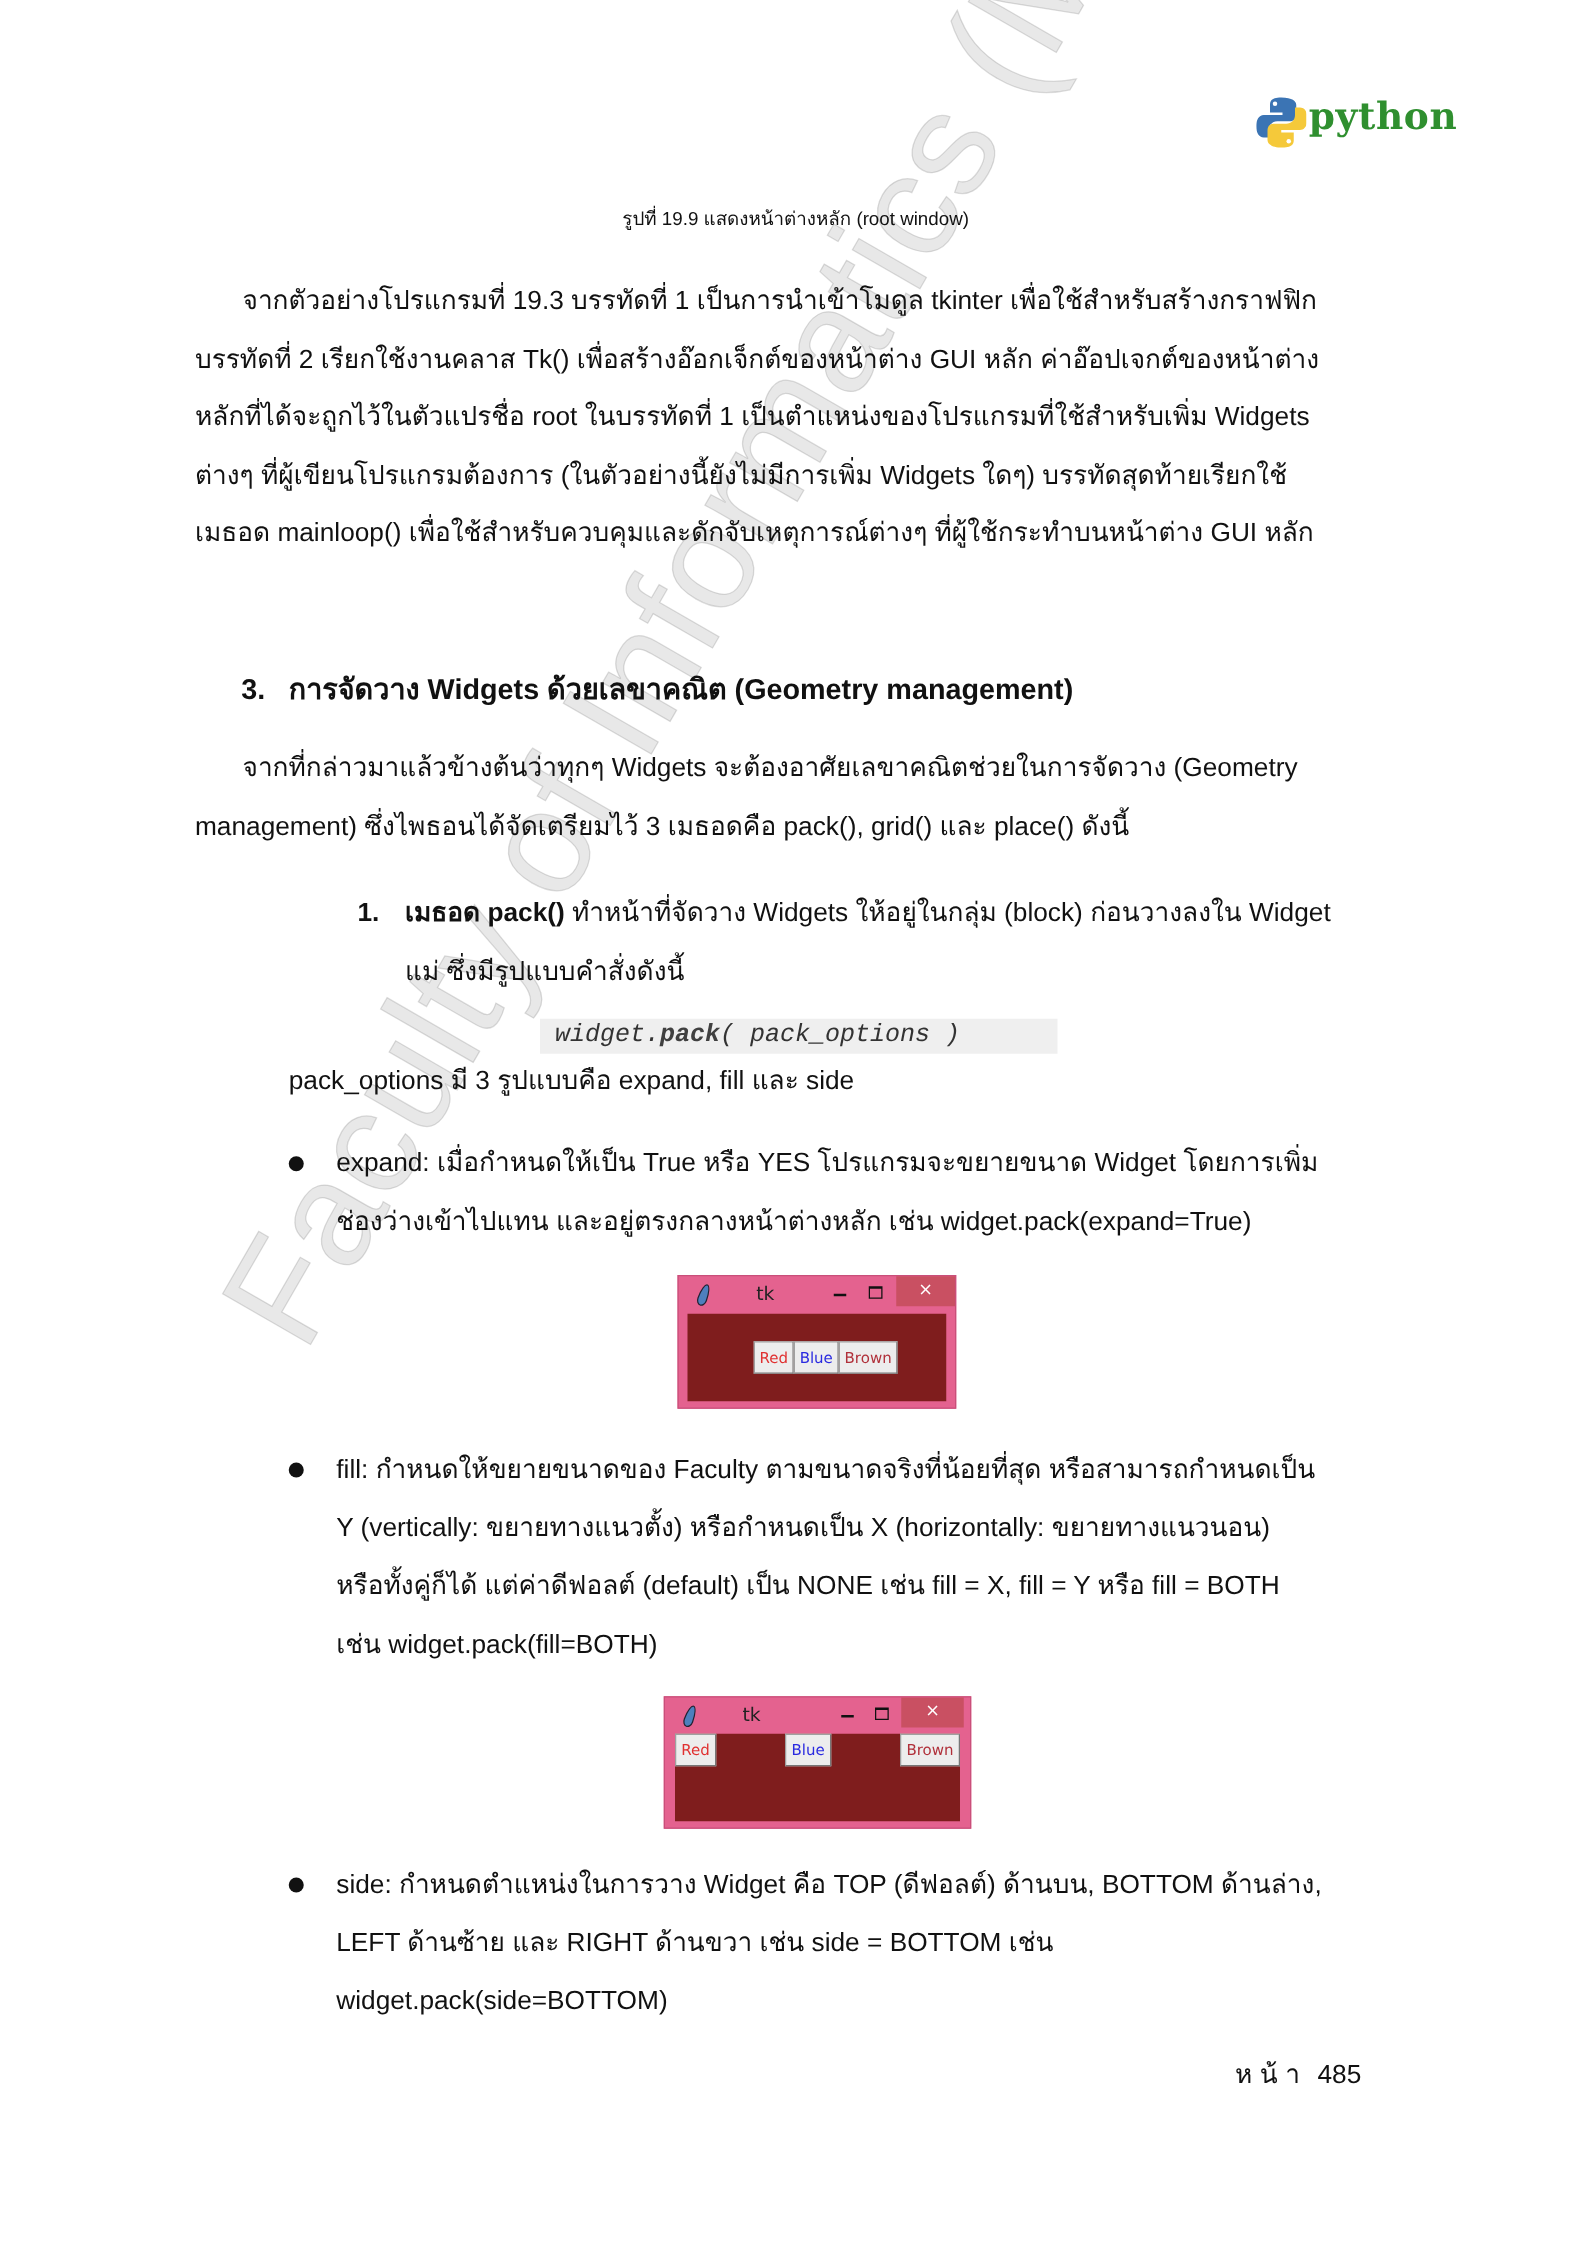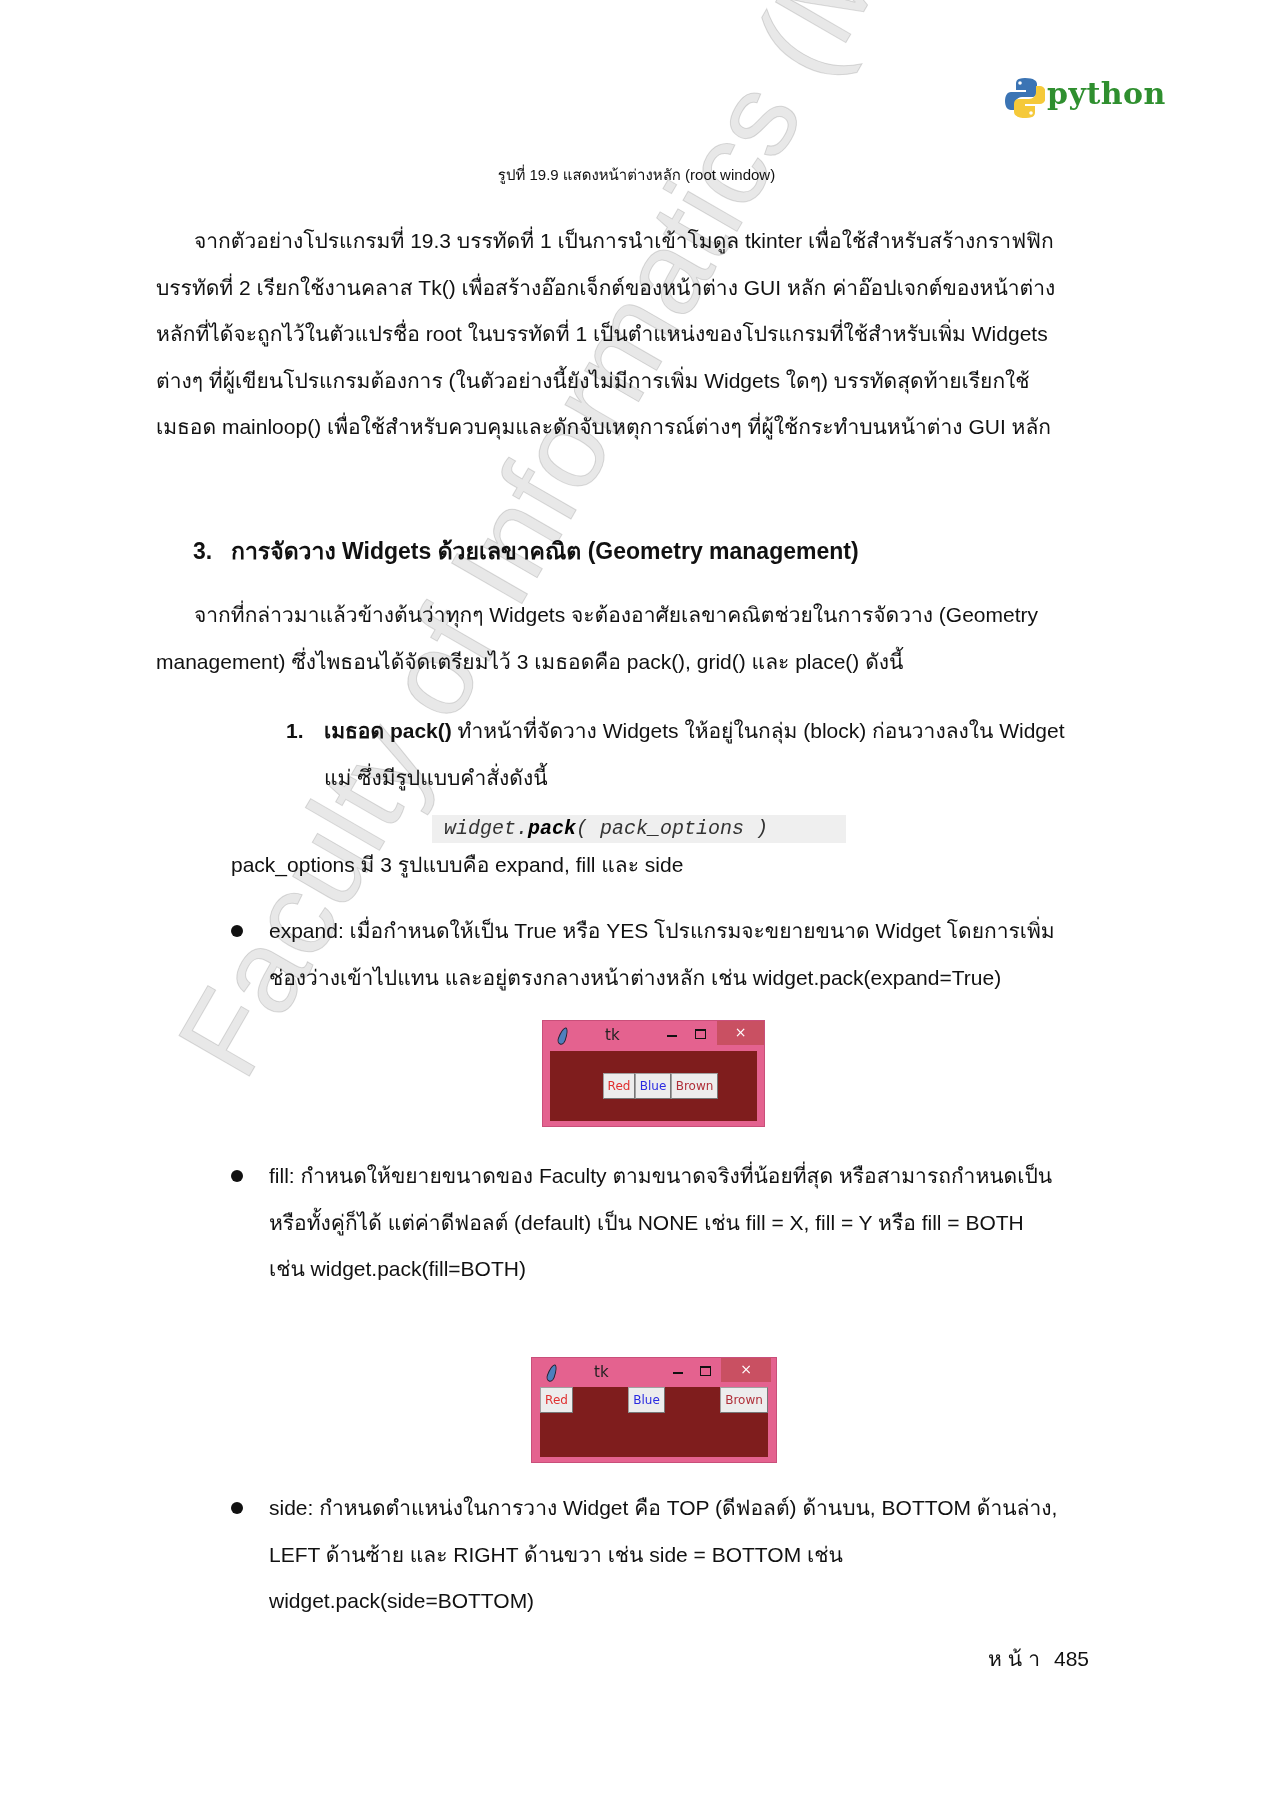--- a/index.html
+++ b/index.html
@@ -17,21 +17,21 @@
   .heading .num { display:inline-block; width:38px; }
   .p2 { left:156px; top:592px; width:968px; }
   .p2 .indent { padding-left:38px; }
   .item1 { left:270px; top:708px; width:850px;margin-left:16px; }
   .item1 .num { display:inline-block; width:38px; font-weight:bold; }
   .item1 .bold { font-weight:bold; }
   .item1 .cont { padding-left:38px; }
   .code { left:432px; top:815px; width:414px; height:28px; background:#efefef;
           font-family:"Liberation Mono", monospace; font-style:italic; font-size:20px;
           line-height:28px; padding-left:12px; box-sizing:border-box; color:#333; }
-  .code b { font-weight:bold; color:#000000; }
+  .code b { font-weight:bold; color:#404040; }
   .opts { left:231px; top:845px; font-size:21px; line-height:40px; }
   .bullet { left:231px; width:900px; font-size:21px; line-height:46.5px; }
   .bullet .dot { position:absolute; left:0; top:17px; width:12px; height:12px; border-radius:50%; background:#111; }
   .bullet .text { padding-left:38px; }
   .b1 { top:908px; }
   .b2 { top:1153px; }
   .b3 { top:1485px; }
   .page-num { left:988px; top:1642px; font-size:21px; }
   .page-num .lbl { letter-spacing:6px; margin-right:8px; }
 
@@ -115,20 +115,21 @@
   <div class="tk-client" style="left:7px;top:30px;width:207px;height:70px;">
     <div class="tk-btn" style="left:53px;top:22px;width:32px;"><span style="color:#e03030">Red</span></div>
     <div class="tk-btn" style="left:85px;top:22px;width:36px;"><span style="color:#2a2ae0">Blue</span></div>
     <div class="tk-btn" style="left:121px;top:22px;width:47px;"><span style="color:#b0303a">Brown</span></div>
   </div>
 </div>
 
 <div class="abs bullet b2">
   <span class="dot"></span>
   <div class="text">fill: กำหนดให้ขยายขนาดของ Faculty ตามขนาดจริงที่น้อยที่สุด หรือสามารถกำหนดเป็น</div>
+  <div class="text">Y (vertically: ขยายทางแนวตั้ง) หรือกำหนดเป็น X (horizontally: ขยายทางแนวนอน)</div>
   <div class="text">หรือทั้งคู่ก็ได้ แต่ค่าดีฟอลต์ (default) เป็น NONE เช่น fill = X, fill = Y หรือ fill = BOTH</div>
   <div class="text">เช่น widget.pack(fill=BOTH)</div>
 </div>
 
 <div class="abs tkwin w2">
   <div class="tk-title">
     <span class="tk-feather"></span>
     <span class="tk-name">tk</span>
     <span class="tk-min" style="left:141px;"></span>
     <span class="tk-max" style="left:168px;"></span>

